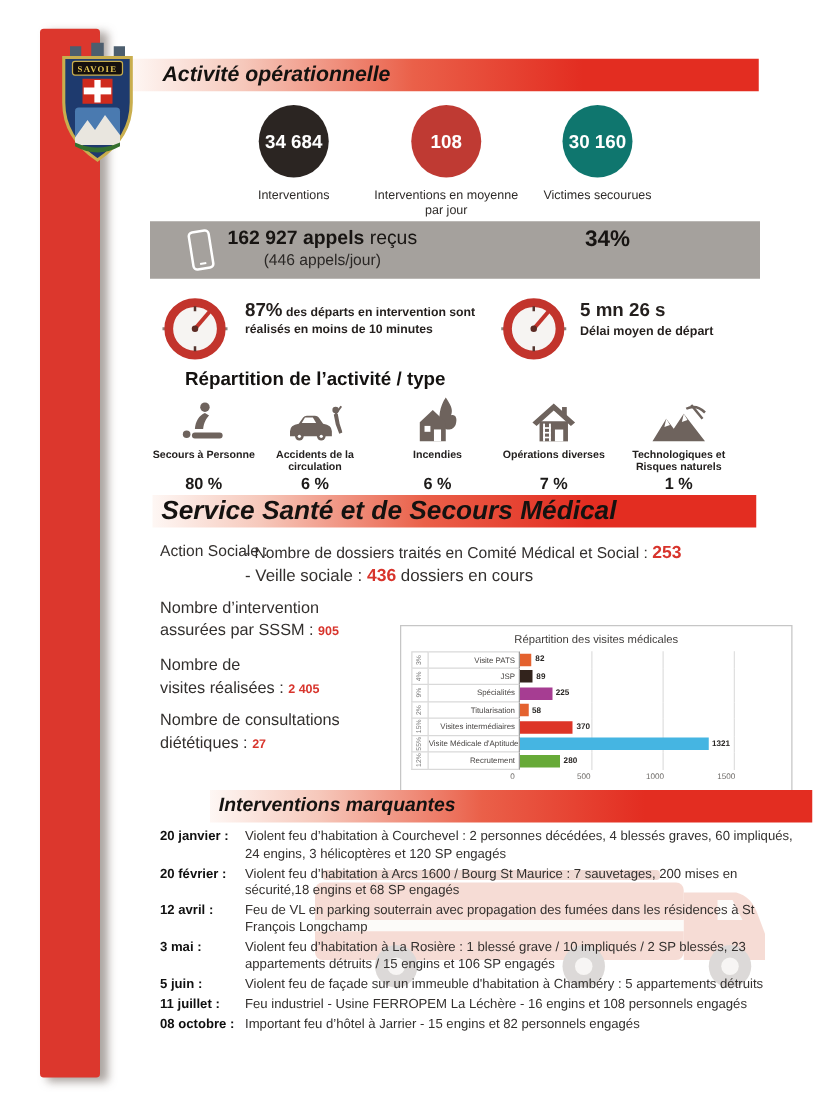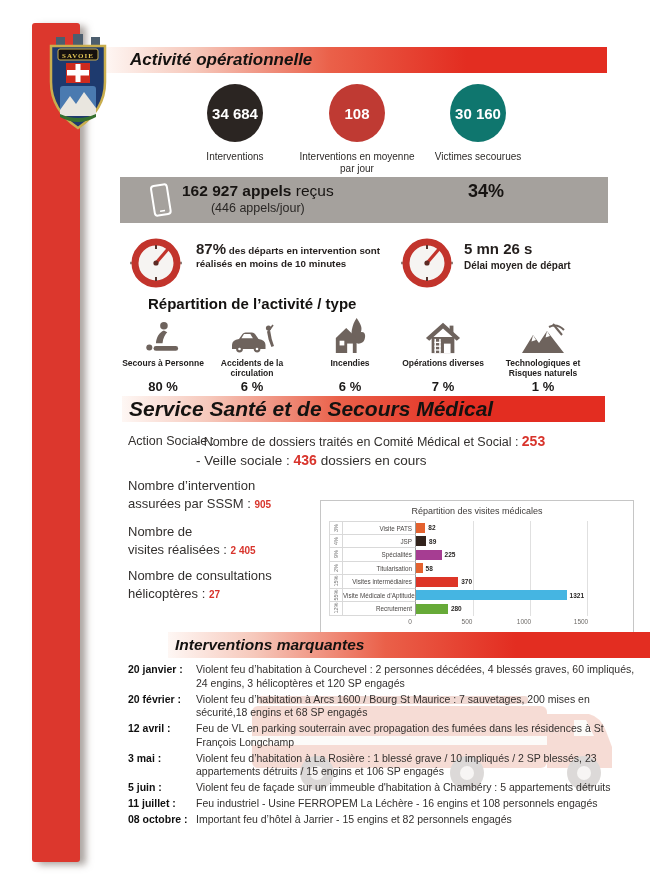--- a/index.html
+++ b/index.html
@@ -261,21 +261,21 @@
   <div class="lstat" id="ls1">
     <div>Nombre d’intervention</div>
     <div><span>assurées par SSSM  : </span><span class="rv">905</span></div>
   </div>
   <div class="lstat" id="ls2">
     <div>Nombre de</div>
     <div><span>visites réalisées : </span><span class="rv">2 405</span></div>
   </div>
   <div class="lstat" id="ls3">
     <div>Nombre de consultations</div>
-    <div><span>hélicoptères : </span><span class="rv">27</span></div>
+    <div><span>diététiques : </span><span class="rv">27</span></div>
   </div>
 
   <div id="chart">
     <div class="ctitle">Répartition des visites médicales</div>
     <div class="crows">
       <div class="crow">
         <div class="cpct">
             <span>3%</span>
           </div>
         <div class="clab">Visite PATS</div>

